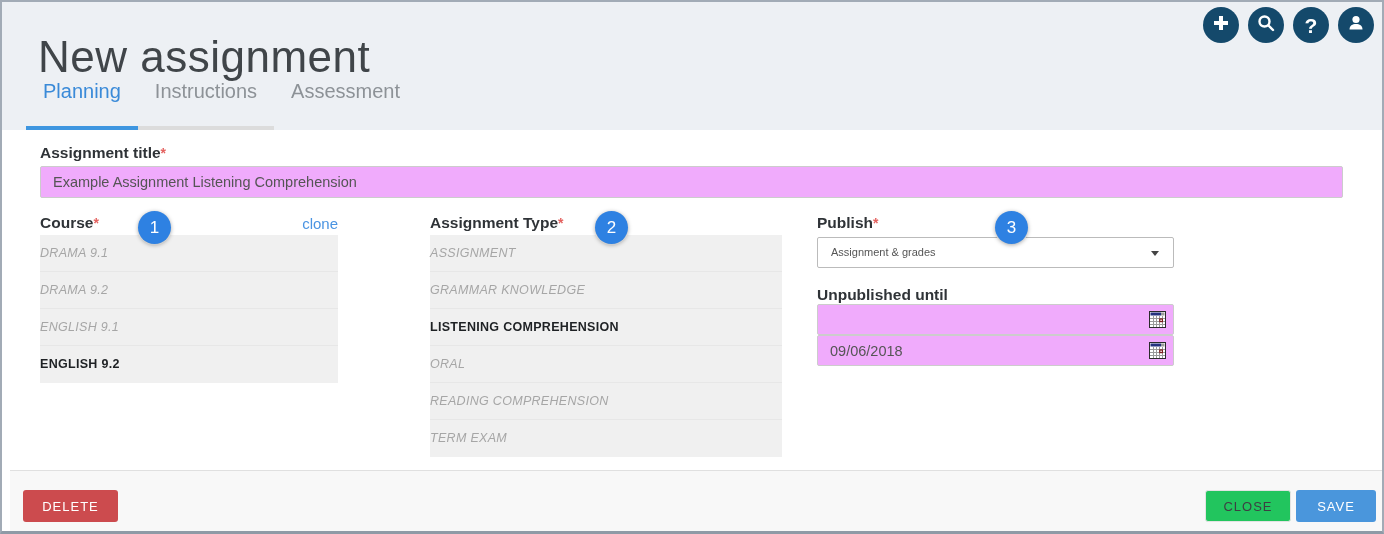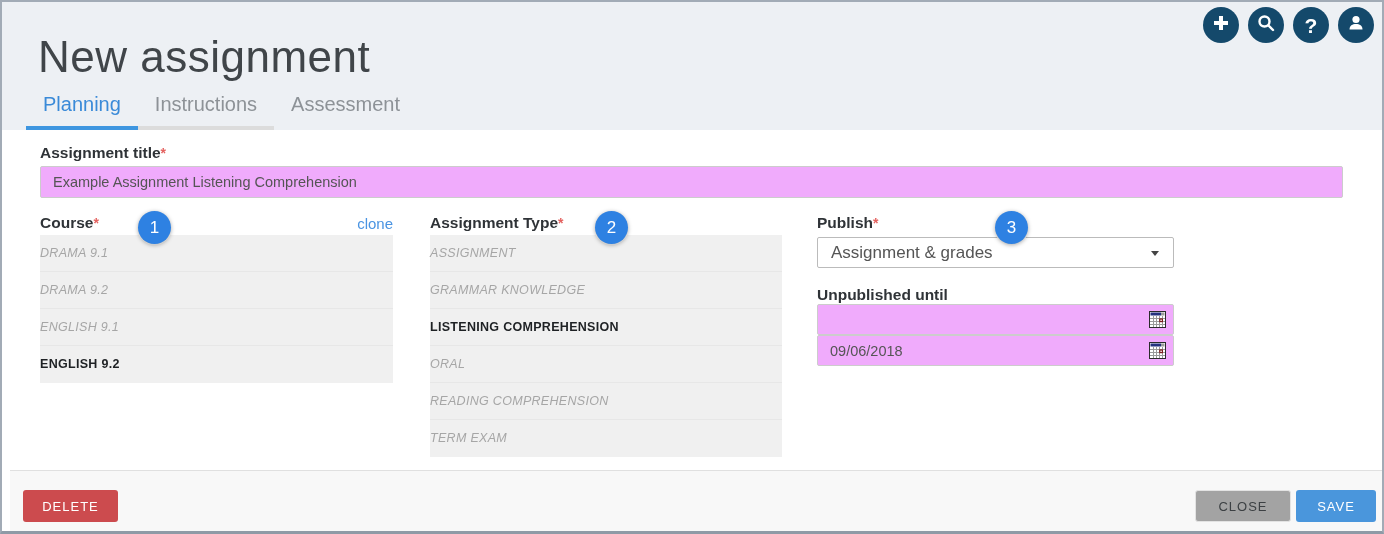--- a/index.html
+++ b/index.html
@@ -22,21 +22,21 @@
     font-size:44px; font-weight:300; color:#404549; letter-spacing:0.5px;
   }
   .actions { position:absolute; top:5px; right:8px; display:flex; gap:9px; }
   .action-circle {
     width:36px; height:36px; border-radius:50%;
     background:#14496b; display:flex; align-items:center; justify-content:center;
     cursor:pointer;
   }
   .tabs { position:absolute; left:24px; bottom:0; display:flex; }
   .tab {
-    font-size:20px; padding:0 17px 10px; cursor:pointer;
+    font-size:20px; padding:0 17px 23px; cursor:pointer;
     color:#8d9297; border-bottom:4px solid transparent;
   }
   .tab.active { color:#3a8ad8; border-bottom-color:#3e96e0; }
   .tab.gray-line { border-bottom-color:#dcdcdc; }
 
   
   .field-label { font-size:15.5px; font-weight:bold; color:#2f3337; }
   .req { color:#e4625f; font-weight:bold; font-size:14px; }
   .link { color:#4a94e2; cursor:pointer; text-decoration:none; }
 
@@ -46,21 +46,21 @@
     font-family:"Liberation Sans","DejaVu Sans",sans-serif;
     outline:none; width:100%; height:100%;
   }
 
   
   .lbl-title { position:absolute; left:38px; top:142px; }
   .input-title-wrap { position:absolute; left:38px; top:164px; width:1303px; height:32px; }
 
   
   .col { position:absolute; top:210px; }
-  .col1 { left:38px;  width:353px; }
+  .col1 { left:38px;  width:298px; }
   .col2 { left:428px; width:352px; }
   .col3 { left:815px; width:357px; }
 
   .col-head { position:relative; height:23px; }
   .col-head .field-label { position:absolute; left:0; top:2px; }
   .col-head .link { position:absolute; right:0; top:3px; font-size:15px; }
 
   .badge {
     position:absolute; top:-1px; width:33px; height:33px; border-radius:50%;
     background:#2e81e2; color:#fff; font-size:17px;
@@ -77,21 +77,21 @@
     font-size:12.5px; font-style:italic; color:#a6a6a6; letter-spacing:0.3px;
     border-bottom:1px solid #e7e7e7;
   }
   .list-item:last-child { border-bottom:none; }
   .list-item.selected { font-style:normal; font-weight:bold; color:#1e2124; }
 
   
   .select-box {
     position:relative; margin-top:2px; width:357px; height:31px;
     border:1px solid #bbb; border-radius:2px; background:#fff; cursor:pointer;
-    font-size:17px; color:#555; line-height:29px; padding-left:13px;
+    font-size:11px; color:#555; line-height:29px; padding-left:13px;
   }
   .select-arrow {
     position:absolute; right:14px; top:13px; width:0; height:0;
     border-left:4.5px solid transparent; border-right:4.5px solid transparent;
     border-top:5.5px solid #444;
   }
   .sub-label { display:block; margin-top:18px; }
   .date-wrap { position:relative; width:357px; height:31px; }
   .date-wrap .text-input { padding-right:34px; }
   .cal-btn {
@@ -106,21 +106,21 @@
   .footer {
     position:absolute; left:8px; bottom:0; width:100%; height:61px;
     background:#f8f8f8; border-top:1px solid #e0e0e0;
   }
   .btn {
     position:absolute; top:19px; height:32px; border:none; border-radius:3px;
     font-size:13px; letter-spacing:1px; cursor:pointer; text-align:center;
     font-family:"Liberation Sans","DejaVu Sans",sans-serif;
   }
   .btn-delete { left:13px;  width:95px; background:#cc4b4e; color:#fff; }
-  .btn-close  { right:99px; width:96px; background:#a3a3a3; color:#3c4043; border:1px solid #e3e3e3; }
+  .btn-close  { right:99px; width:86px; background:#22c55e; color:#3c4043; border:1px solid #e3e3e3; }
   .btn-save   { right:14px; width:80px; background:#4a96dc; color:#fff; }
 </style>
 </head>
 <body>
 
 <div class="app">
 
   <div class="header">
     <div class="page-title">New assignment</div>
 

